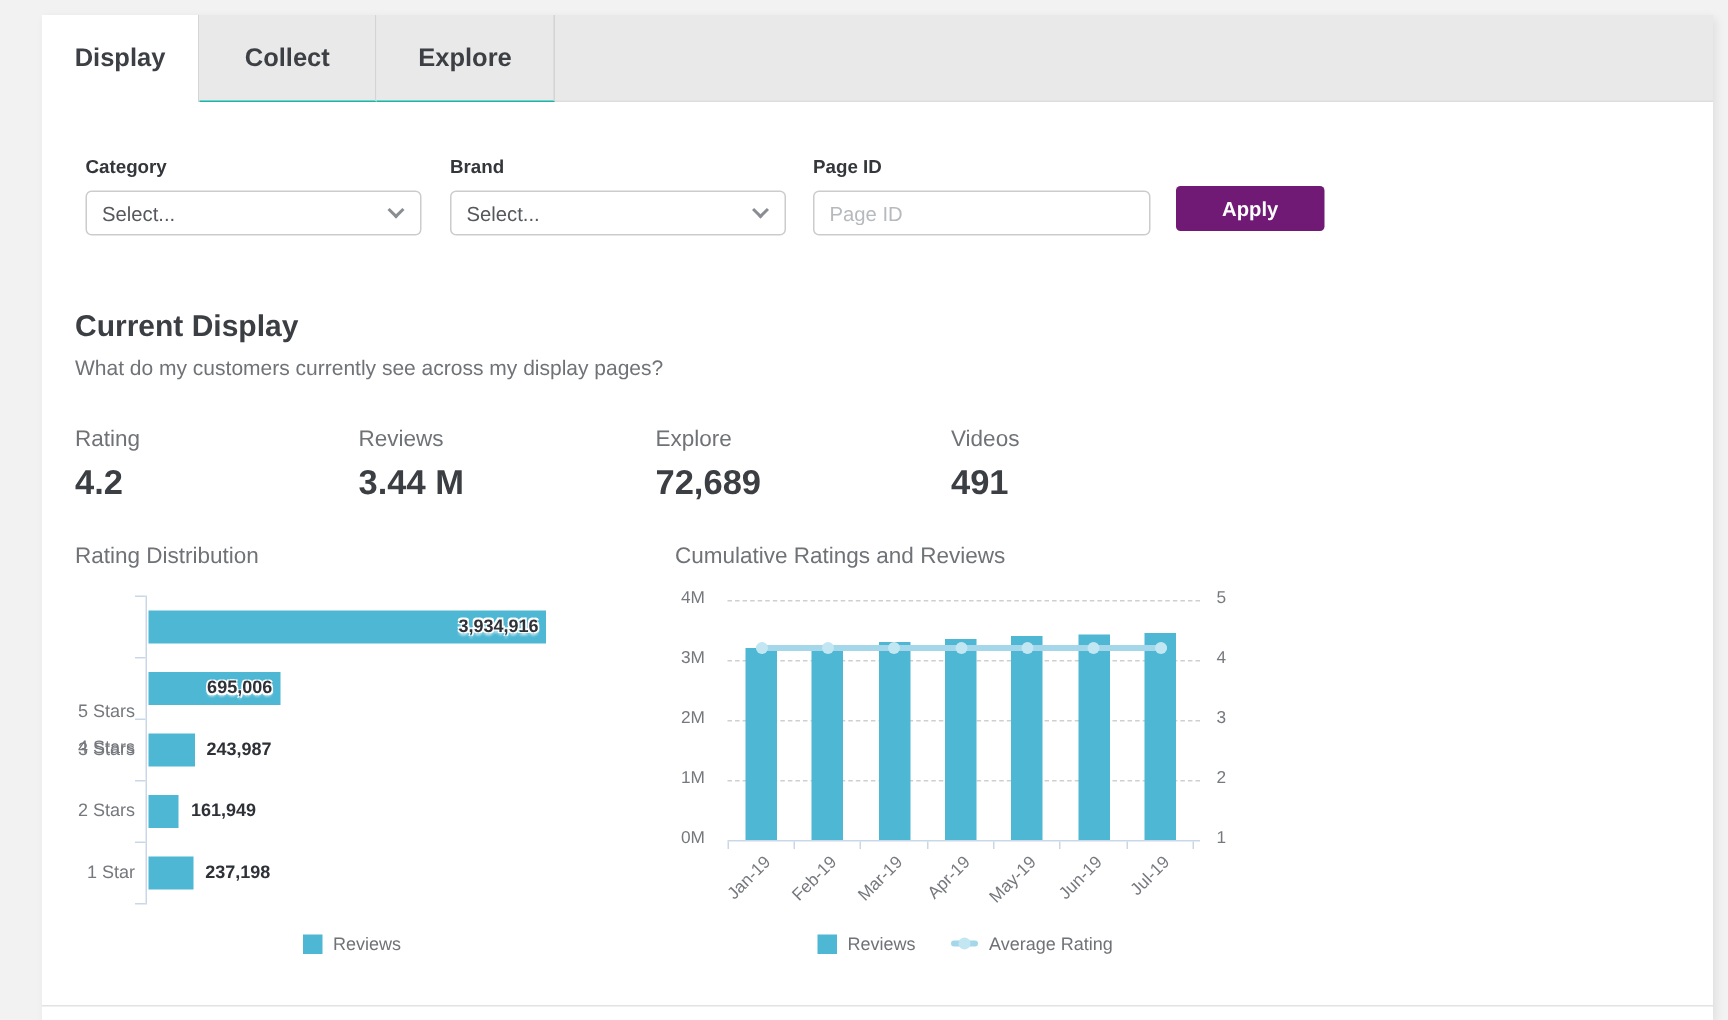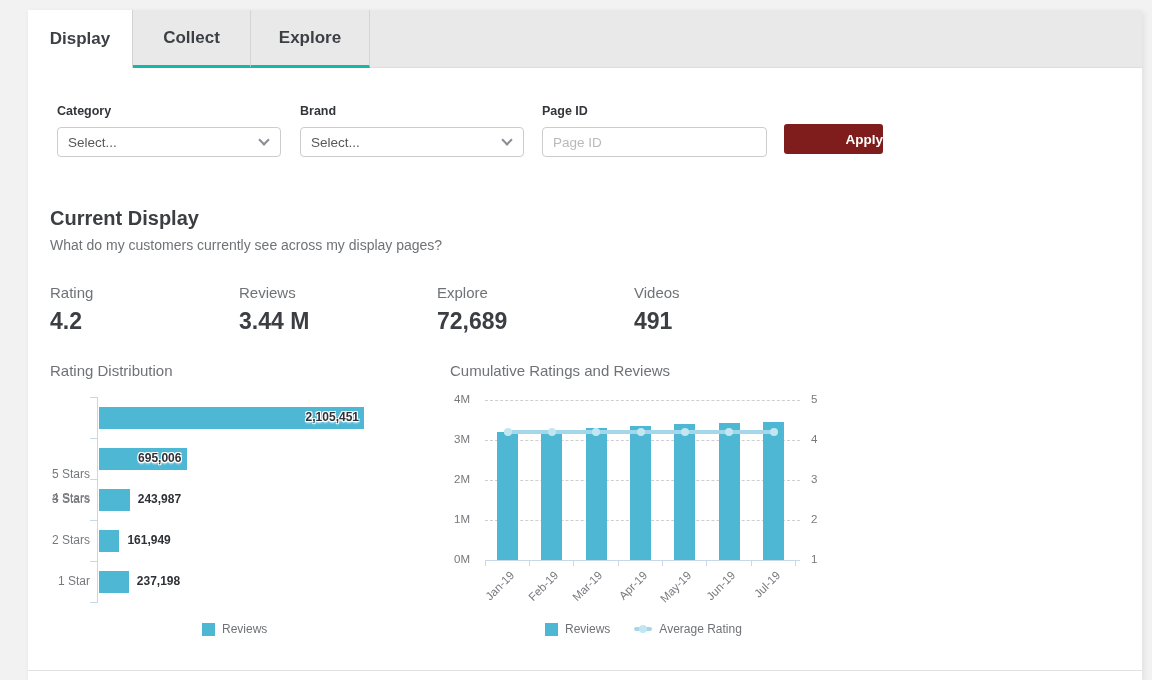--- a/index.html
+++ b/index.html
@@ -12,21 +12,21 @@
   }
   .card {
     position:absolute; left:28px; top:10px; width:1114px; height:670px;
     background:#fff; box-shadow:2px 2px 6px rgba(0,0,0,.08);padding-left:20px;
   }
   
   .tabbar { position:absolute; left:0; top:0; width:100%; height:58px; display:flex; }
   .tab {
     display:flex; align-items:center; justify-content:center;
     font-size:17px; font-weight:600; color:#3c3f44;
-    background:#e9e9e9; border-right:1px solid #d4d4d4; border-bottom:3px solid #14b8a6;
+    background:#e9e9e9; border-right:1px solid #d4d4d4; border-bottom:1px solid #14b8a6;
     cursor:pointer;
   }
   .tab.active { background:#fff; border-bottom:none; }
   .tab-filler { flex:1; background:#e9e9e9; border-bottom:1px solid #dedede; }
   
   .filter-group { position:absolute; top:94px; }
   .filter-label { font-size:12.5px; font-weight:700; color:#33363a; margin-bottom:9px; }
   .select {
     width:224px; height:30px; border:1px solid #ccc; border-radius:4px; background:#fff;
     display:flex; align-items:center; justify-content:space-between;
@@ -115,21 +115,21 @@
     <div class="filter-label">Brand</div>
     <div class="select">
       <span>Select...</span>
       <span class="chevron"></span>
     </div>
   </div>
   <div class="filter-group" style="left:514px">
     <div class="filter-label">Page ID</div>
     <input class="text-input" type="text" placeholder="Page ID" style="">
   </div>
-  <button class="apply-btn" style="background: #7f1d1d; text-align: right;">Apply</button>
+  <button class="apply-btn" style="background: #701a75;">Apply</button>
 
   <div class="section-title">Current Display</div>
   <div class="section-subtitle">What do my customers currently see across my display pages?</div>
 
   <div class="metric" style="left:22px">
     <div class="metric-label">Rating</div>
     <div class="metric-value">4.2</div>
   </div>
   <div class="metric" style="left:211px">
     <div class="metric-label">Reviews</div>
@@ -148,21 +148,21 @@
   <div class="rd-plot" id="rd-plot">
       <div class="rd-axis" style="left: 47px; top: 2px; height: 206px;"></div>
       <div class="rd-tick" style="left: 40px; top: 2px; width: 7px;"></div>
       <div class="rd-tick" style="left: 40px; top: 43px; width: 7px;"></div>
       <div class="rd-tick" style="left: 40px; top: 84px; width: 7px;"></div>
       <div class="rd-tick" style="left: 40px; top: 125px; width: 7px;"></div>
       <div class="rd-tick" style="left: 40px; top: 166px; width: 7px;"></div>
       <div class="rd-tick" style="left: 40px; top: 207px; width: 7px;"></div>
       <div class="rd-cat" style="top: 28px; margin-top: 44px;">5 Stars</div>
       <div class="rd-bar" style="left: 49px; top: 12px; width: 265px; background: rgb(77, 183, 212);"></div>
-      <div class="rd-val" style="top: 15px; left: 309px; transform: translateX(-100%);">2,105,451</div>
+      <div class="rd-val" style="top: 15px; left: 309px; transform: translateX(-100%);">3,934,916</div>
       <div class="rd-cat" style="top: 56px; margin-top: 40px;">4 Stars</div>
       <div class="rd-bar" style="left: 49px; top: 53px; width: 87.5px; background: rgb(77, 183, 212);"></div>
       <div class="rd-val" style="top: 56px; left: 131.476px; transform: translateX(-100%);">695,006</div>
       <div class="rd-cat" style="top: 97px;">3 Stars</div>
       <div class="rd-bar" style="left: 49px; top: 94px; width: 30.7px; background: rgb(77, 183, 212);"></div>
       <div class="rd-val" style="top: 97px; left: 87.7091px;">243,987</div>
       <div class="rd-cat" style="top: 138px;">2 Stars</div>
       <div class="rd-bar" style="left: 49px; top: 135px; width: 20.4px; background: rgb(77, 183, 212);"></div>
       <div class="rd-val" style="top: 138px; left: 77.3835px;">161,949</div>
       <div class="rd-cat" style="top: 179px;">1 Star</div>

